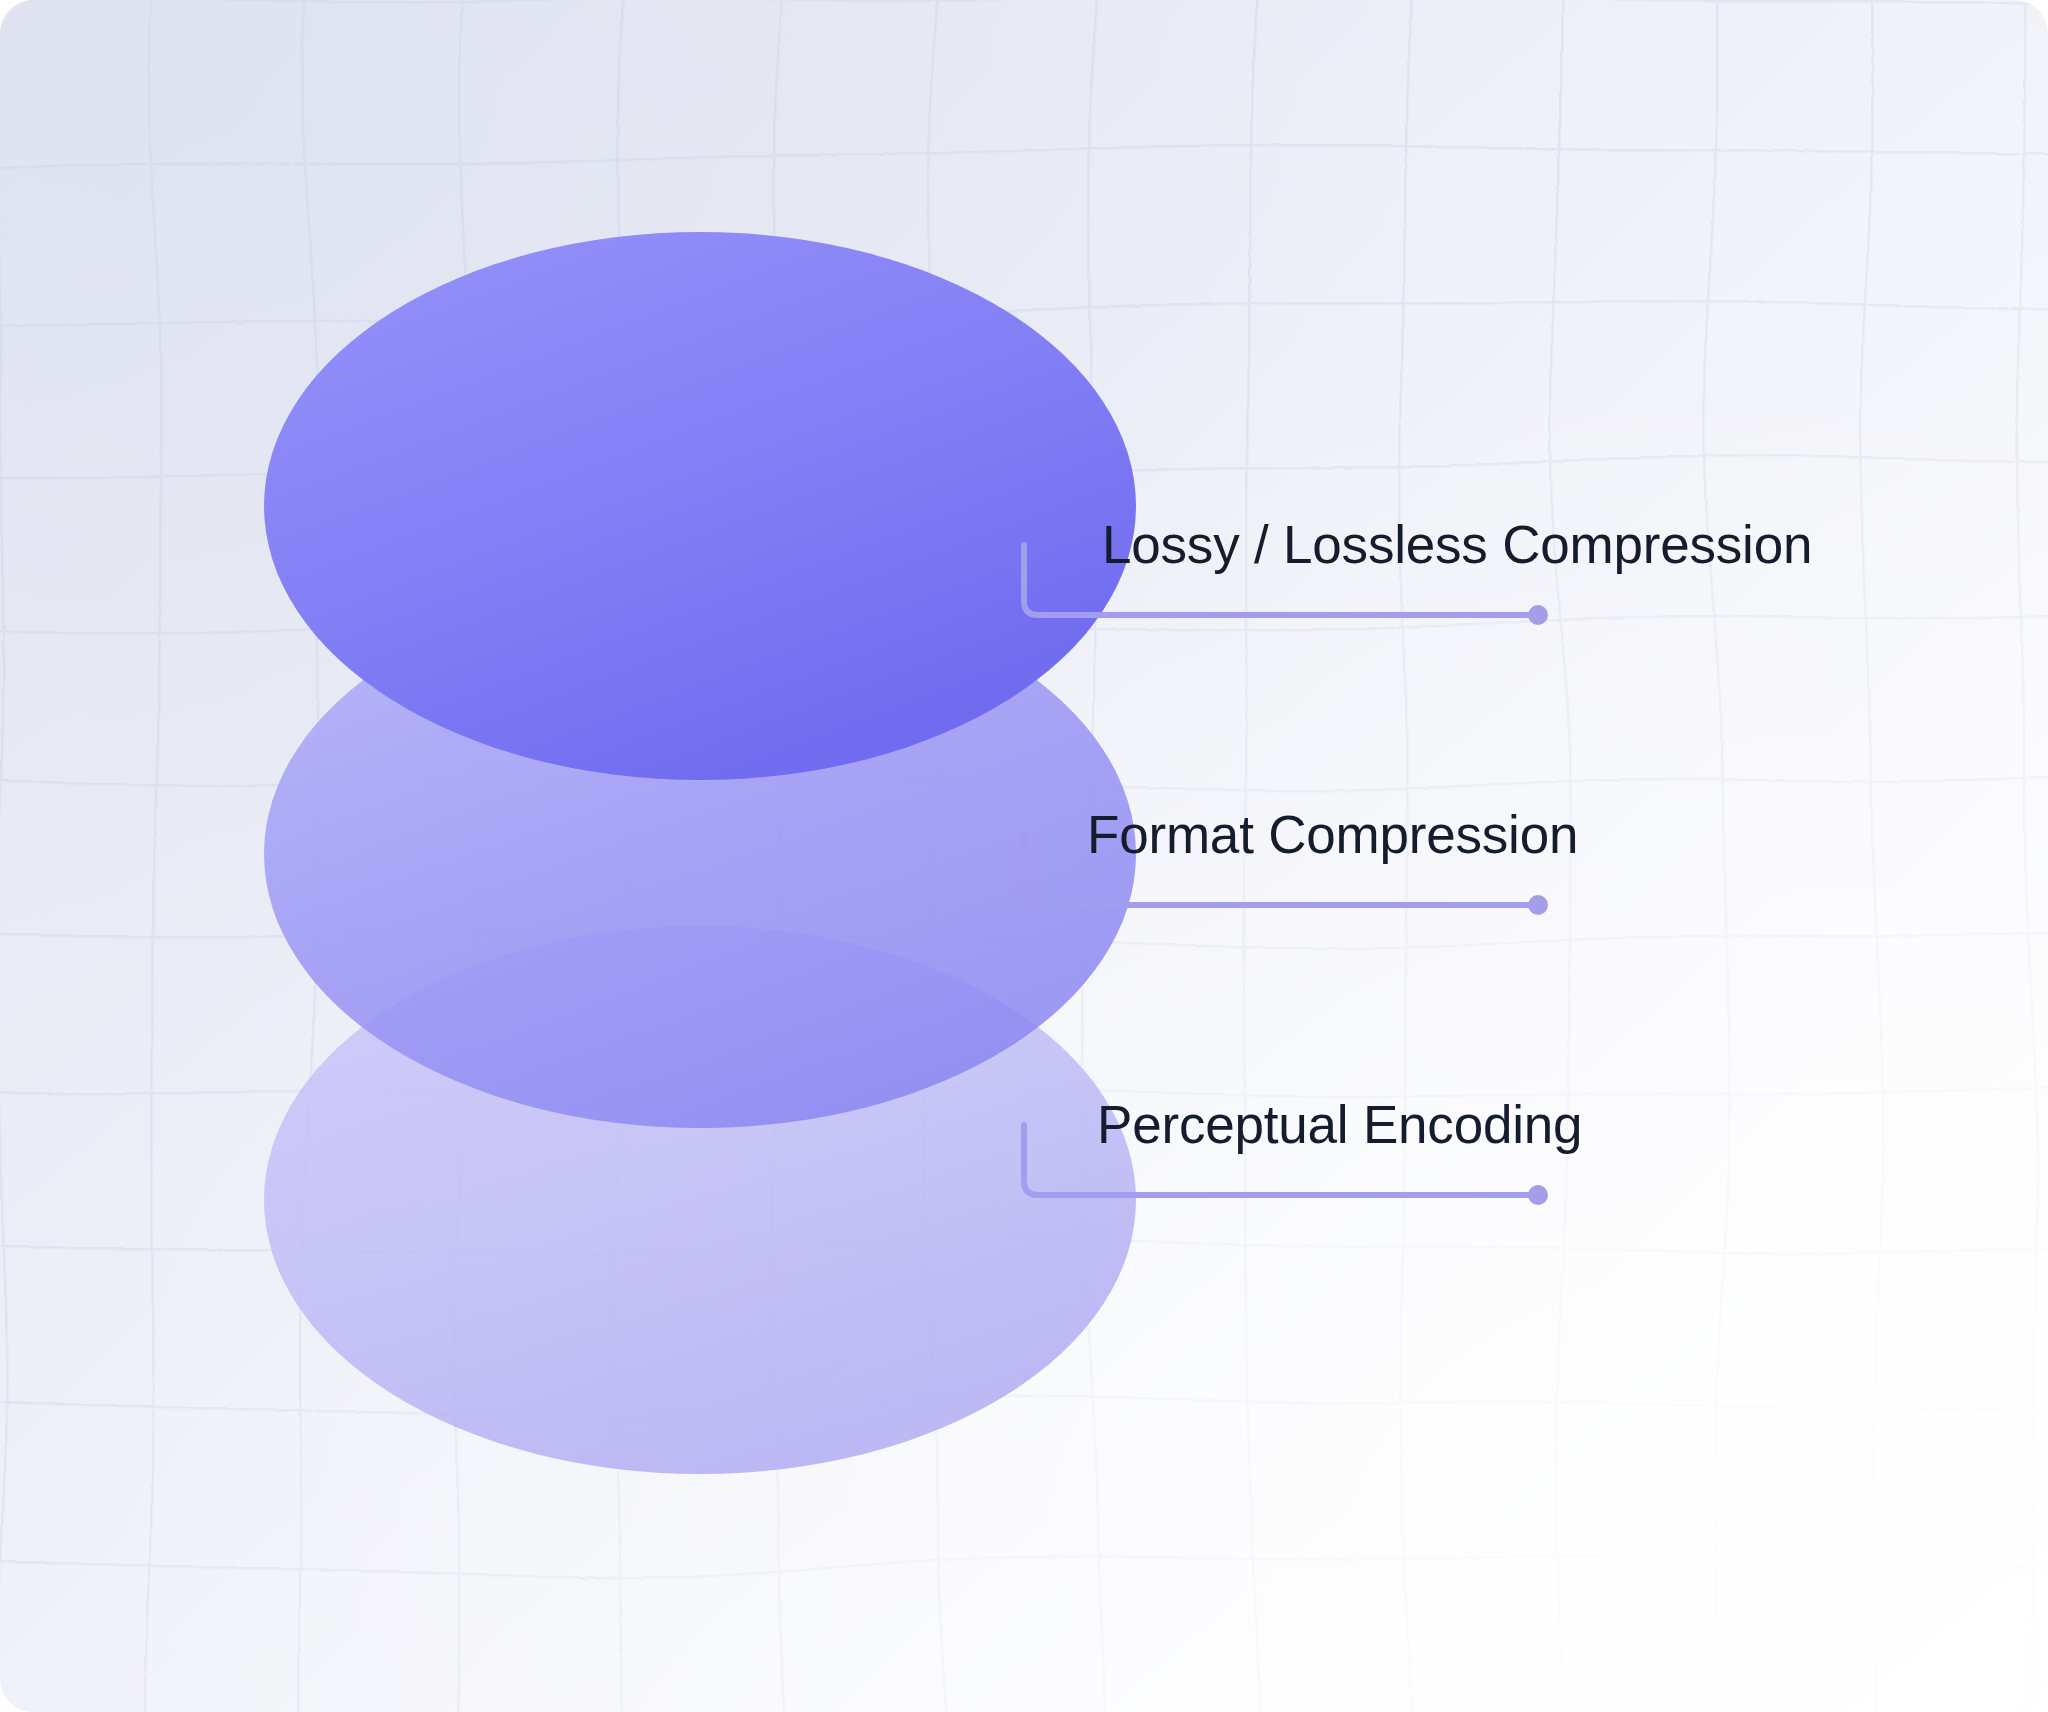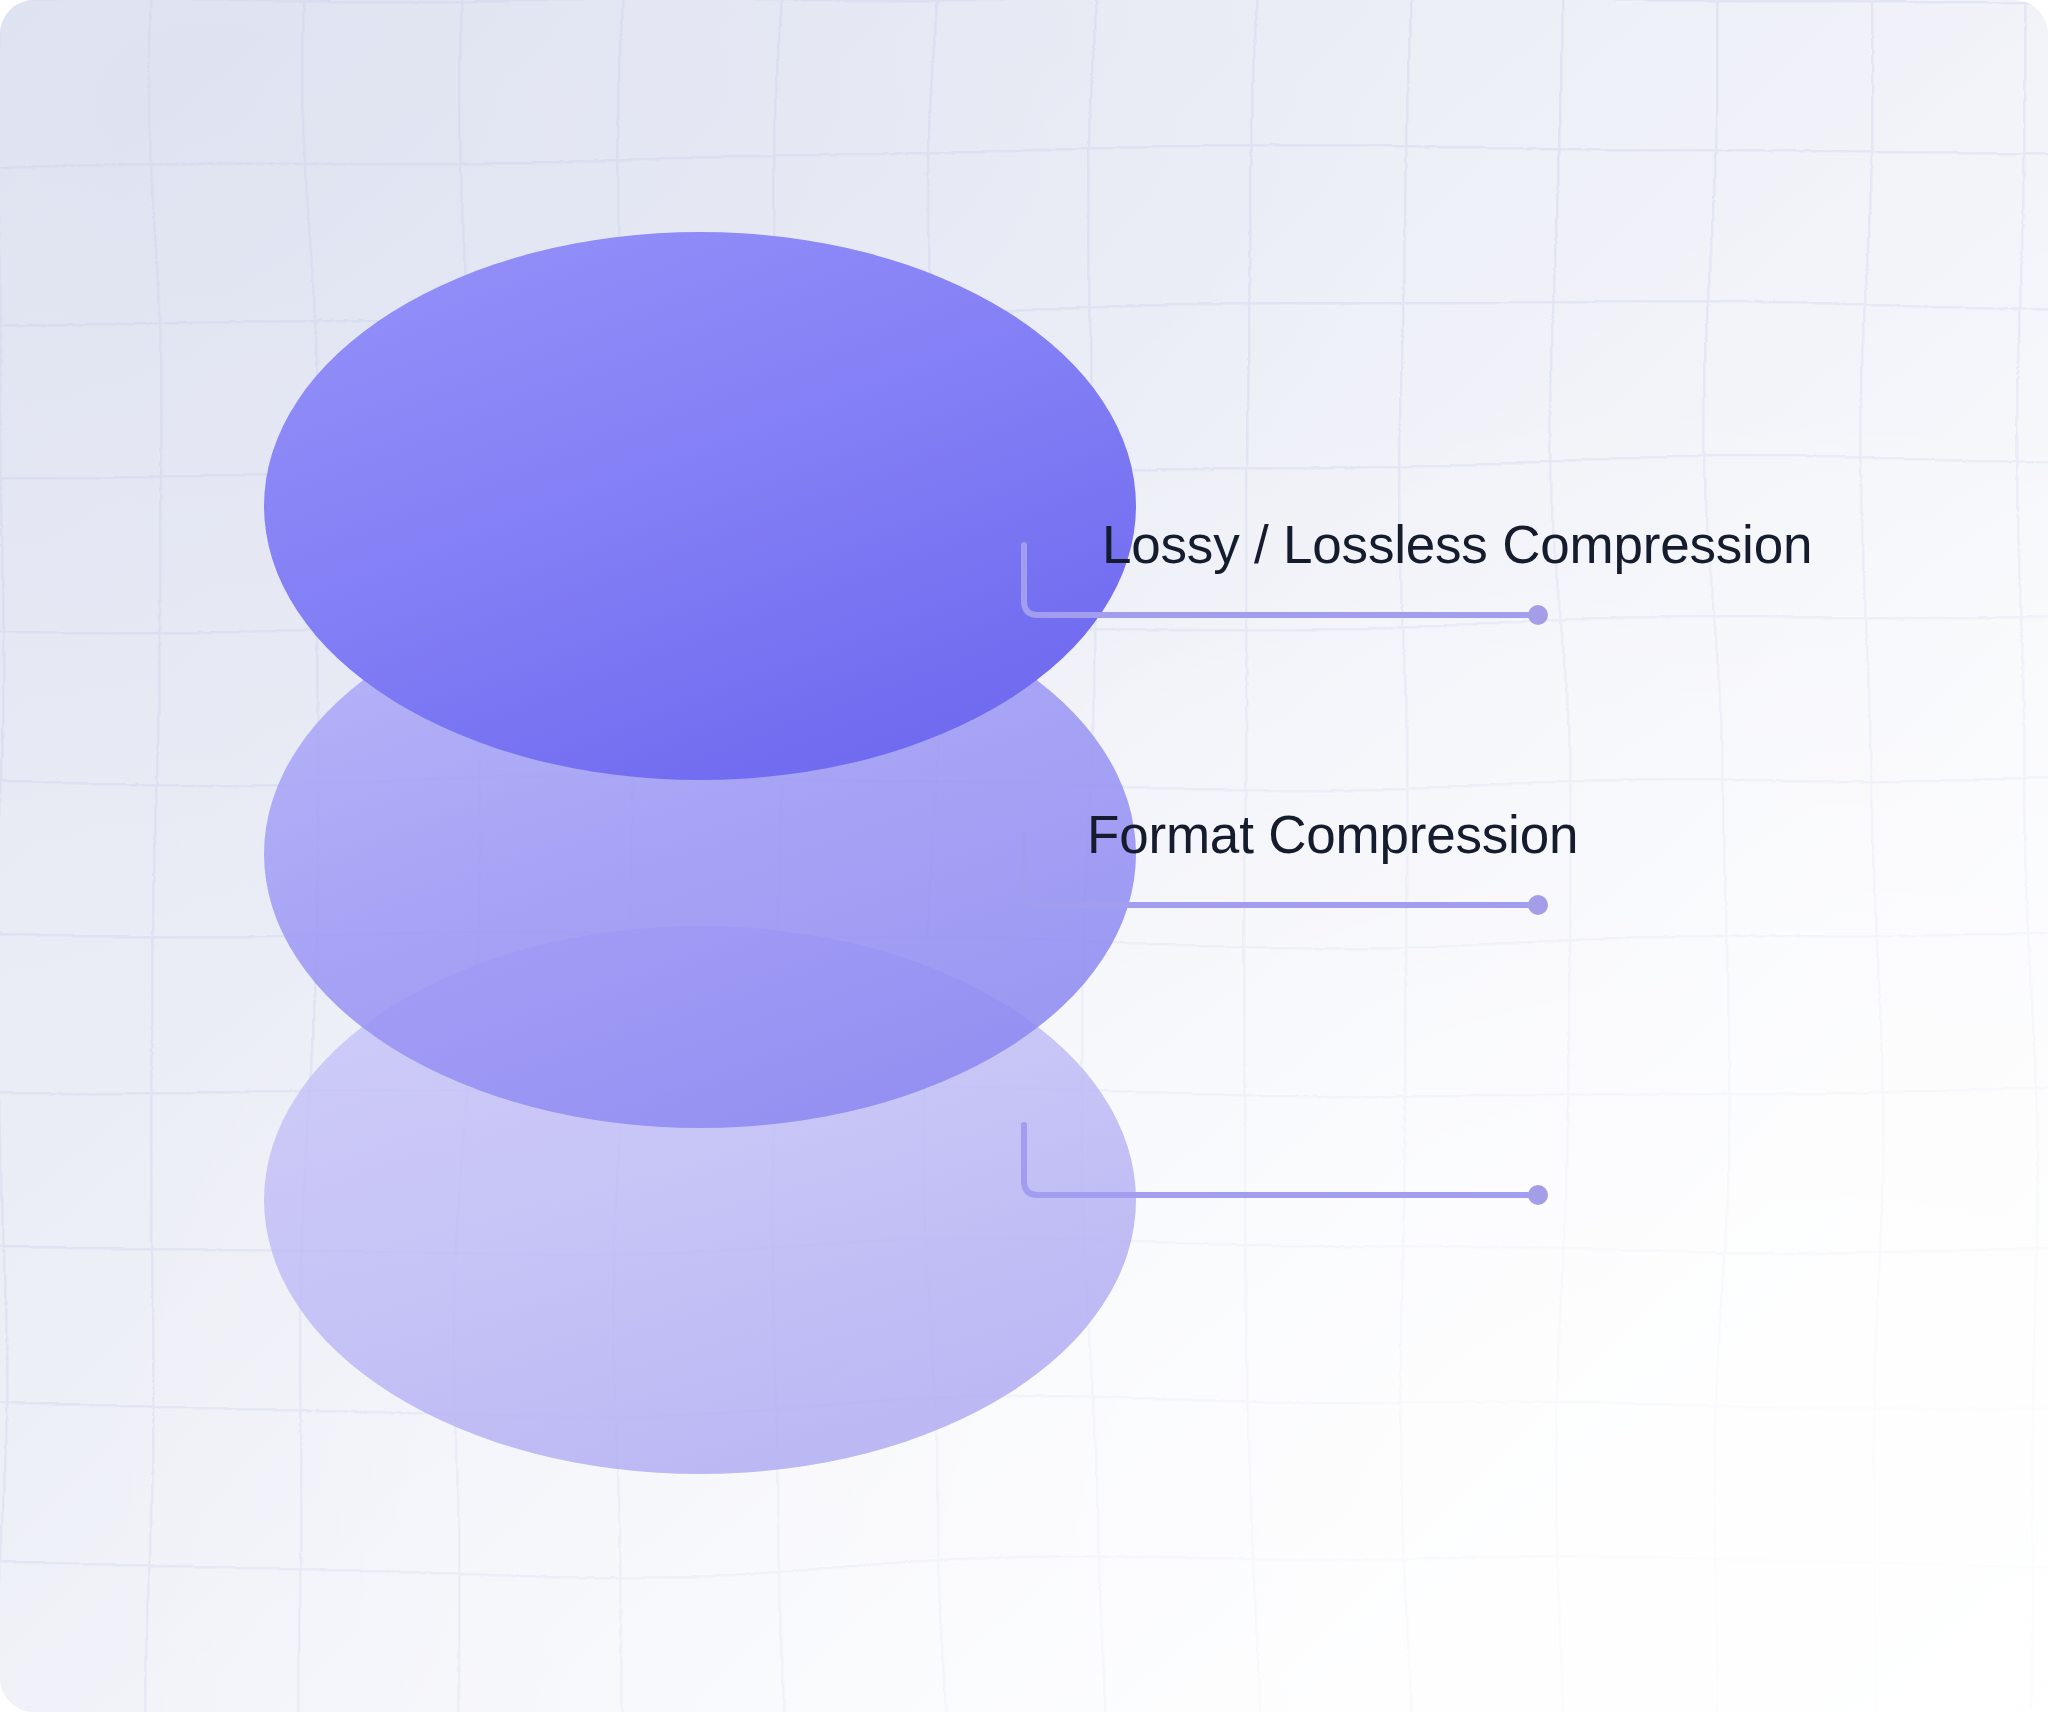--- a/index.html
+++ b/index.html
@@ -130,15 +130,16 @@
       <g>
         <path d="M 1024 1125 L 1024 1181 Q 1024 1195 1038 1195 L 1538 1195" fill="none" stroke="#a39df0" stroke-width="6" stroke-linecap="round"></path>
         <circle cx="1538" cy="1195" r="10" fill="#a49ee9"></circle>
       </g>
     </svg>
 
     <div class="label label-0">Lossy / Lossless Compression</div>
 
     <div class="label label-1">Format Compression</div>
 
+    <div class="label label-2">Perceptual Encoding</div>
 
   </div>
 </div>
 
 </body></html>

